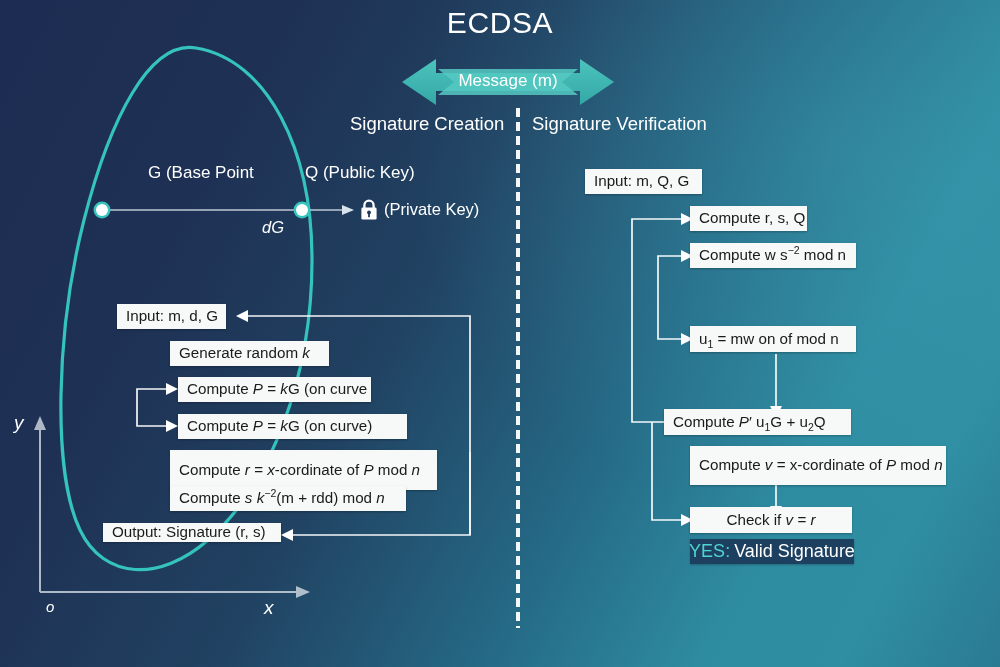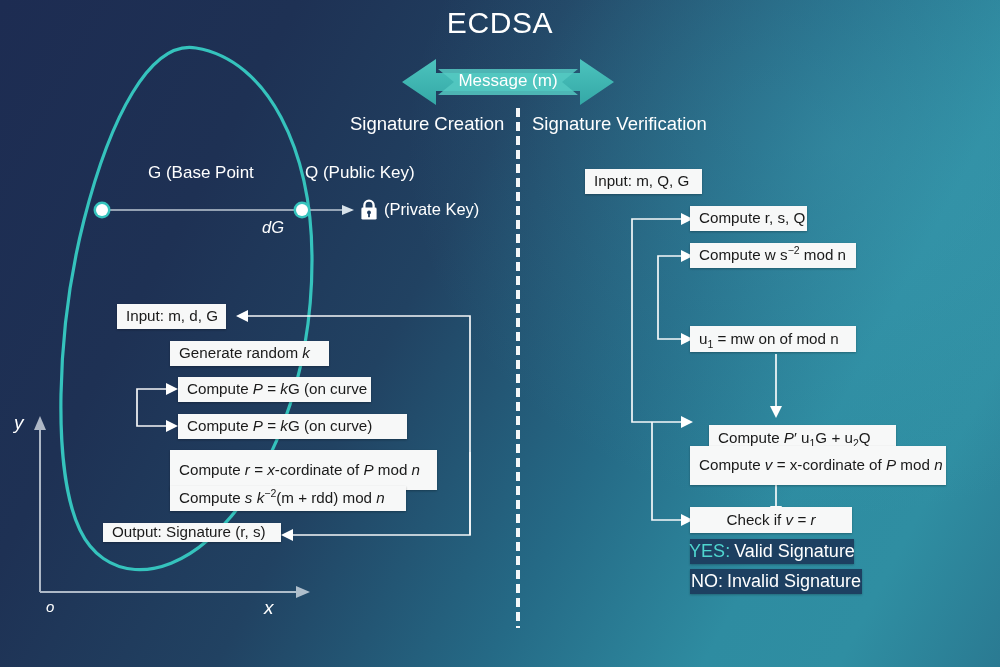--- a/index.html
+++ b/index.html
@@ -278,35 +278,31 @@
   </div>
 
   <div class="box" style="left:690px; top:243px; width:166px; height:25px;">
     <span>Compute w s<sup>−2</sup> mod n</span>
   </div>
 
   <div class="box" style="left:690px; top:326px; width:166px; height:26px;">
     <span>u<sub>1</sub> = mw on of mod n</span>
   </div>
 
-  <div class="box" style="left:709px; top:409px; width:187px; height:26px;margin-top:16px;">
+  <div class="box" style="left:664px; top:409px; width:187px; height:26px;">
     <span>Compute <i>P</i>′ u<sub>1</sub>G + u<sub>2</sub>Q</span>
   </div>
 
   <div class="box" style="left:690px; top:446px; width:256px; height:39px;">
     <span>Compute <i>v</i> = x-cordinate of <i>P</i> mod <i>n</i></span>
   </div>
 
   <div class="box center" style="left:690px; top:507px; width:162px; height:26px;">
     <span>Check if <i>v</i> = <i>r</i></span>
   </div>
 
   <div class="resbox" style="left:690px; top:539px; width:164px; height:25px;">
     <span class="yes-word">YES:</span>
     <span>Valid Signature</span>
   </div>
 
-  <div class="resbox" style="left:690px; top:569px; width:172px; height:25px;">
-    <span class="no-word">NO:</span>
-    <span>Invalid Signature</span>
-  </div>
 
 </div>
 
 </body></html>

